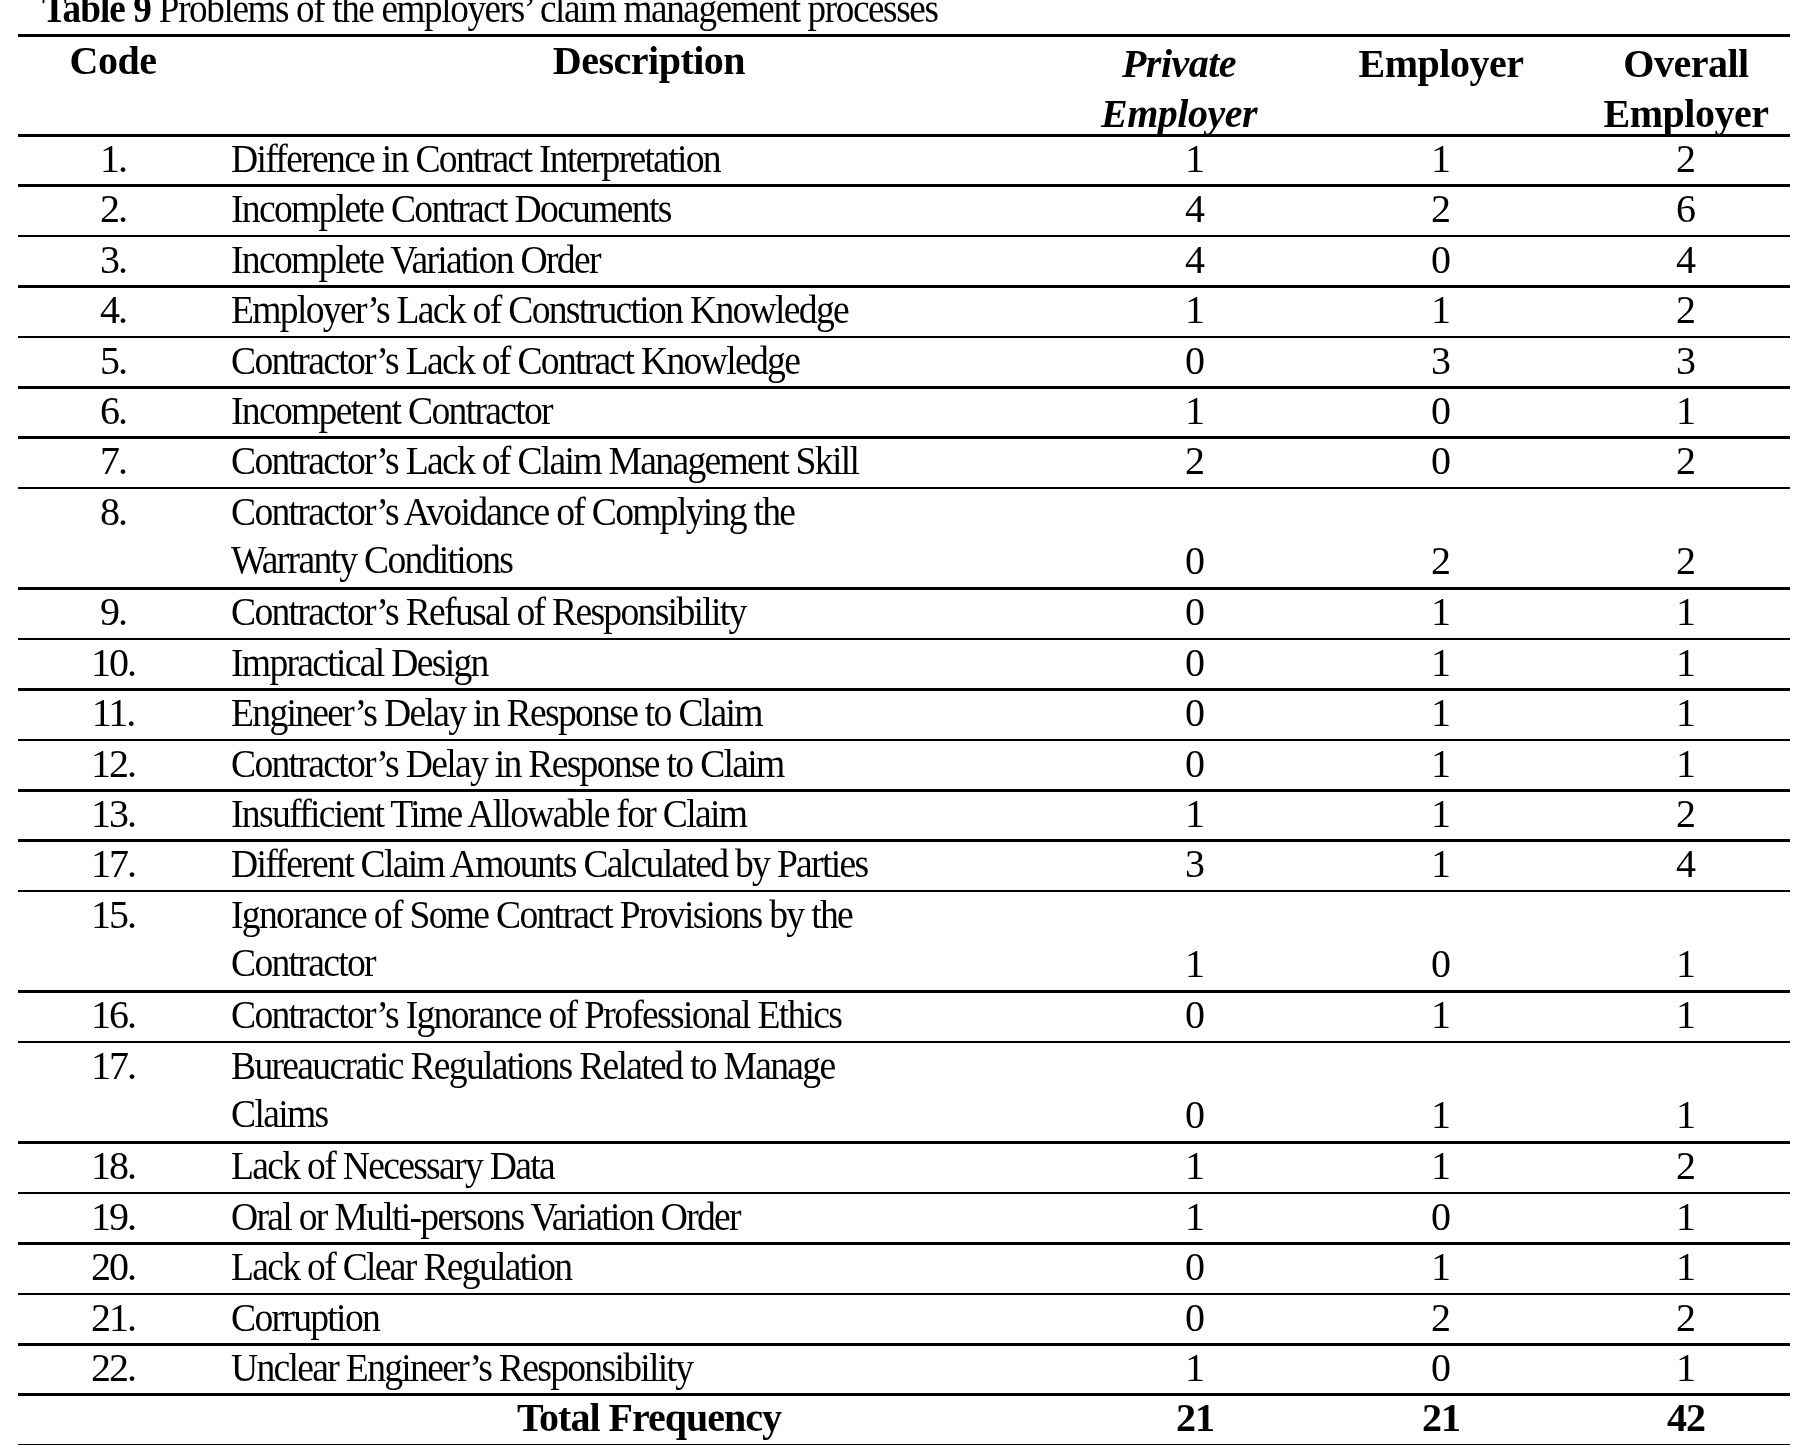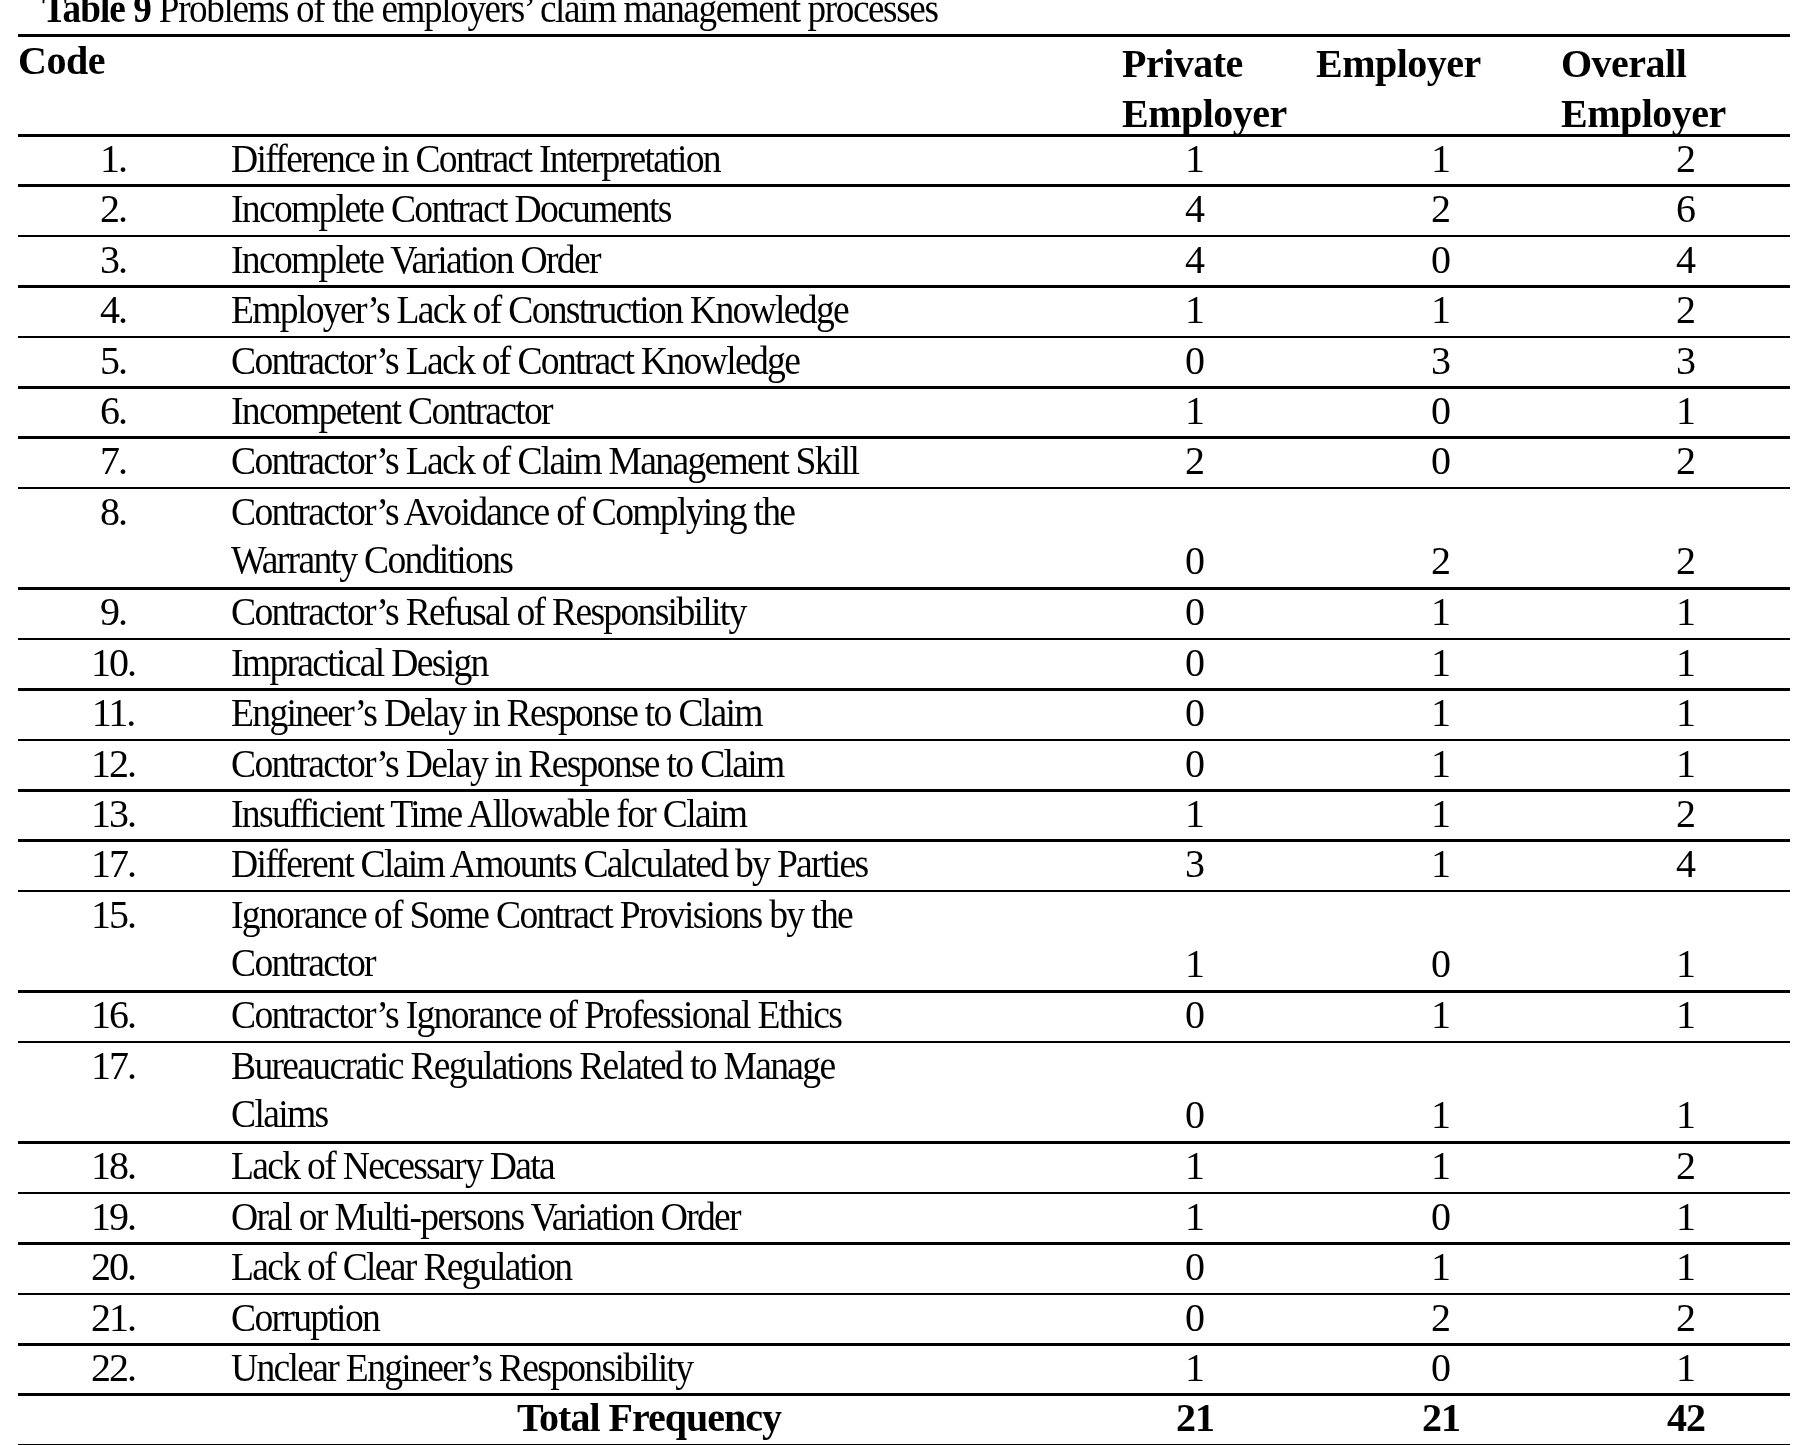--- a/index.html
+++ b/index.html
@@ -46,28 +46,29 @@
   .header {
     position: absolute;
     left: 0;
     top: 0;
     width: 1772px;
     height: 100px;
   }
   .hcell {
     position: absolute;
     top: 0;
+    text-align: center;
     font-weight: bold;
     font-size: 40px;
     line-height: 50px;
     letter-spacing: -0.5px;
   }
   .hcell.code { left: 0; width: 190px; top: 2px; }
   .hcell.desc { left: 190px; width: 882px; top: 2px; }
-  .hcell.priv { left: 1104px; width: 250px; top: 5px; }
+  .hcell.priv { left: 1036px; width: 250px; top: 5px; font-style: italic; }
   .hcell.pub  { left: 1298px; width: 250px; top: 5px; }
   .hcell.over { left: 1543px; width: 250px; top: 5px; }
   .hcell span { display: block; }
 
   .row {
     position: absolute;
     left: 0;
     width: 1772px;
   }
   .cell {
@@ -119,20 +120,21 @@
 <div class="caption">
   <span class="label">Table 9</span>
   <span>Problems of the employers’ claim management processes</span>
 </div>
 
 <div class="table" id="tbl">
   <div class="rule" style="top:0;height:3px;"></div>
 
   <div class="header">
     <div class="hcell code">Code</div>
+    <div class="hcell desc">Description</div>
     <div class="hcell priv">
       <span>Private</span>
       <span>Employer</span>
     </div>
     <div class="hcell pub">
       <span>Employer</span>
     </div>
     <div class="hcell over">
       <span>Overall</span>
       <span>Employer</span>

